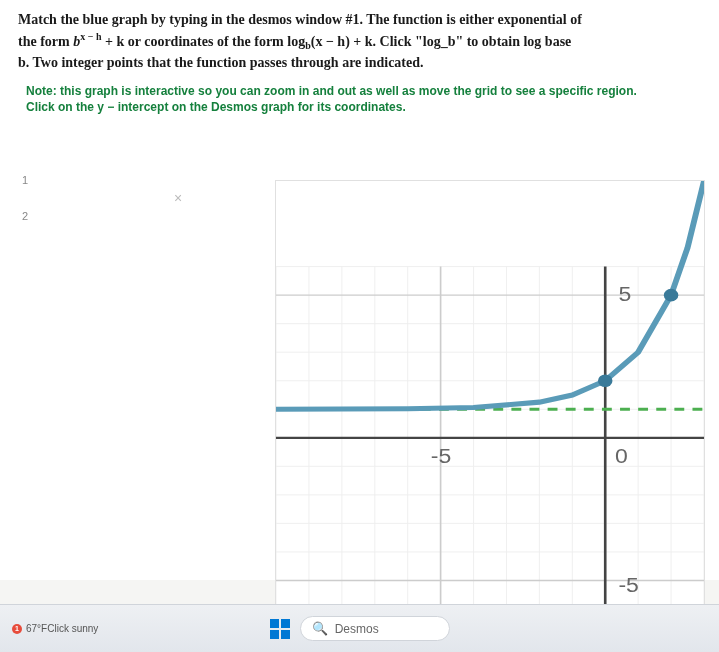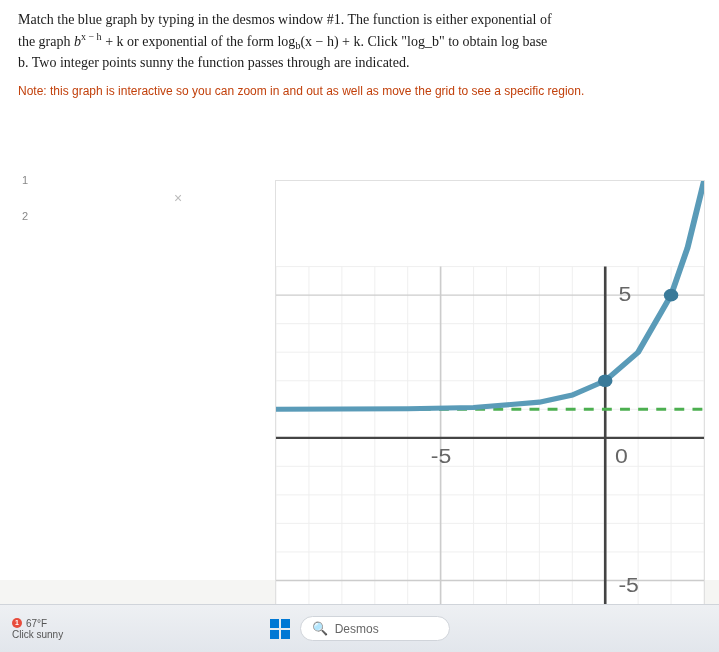--- a/index.html
+++ b/index.html
@@ -8,35 +8,37 @@
       background: #f5f5f3;
       width: 719px;
       height: 652px;
       position: relative;
       overflow: hidden;
     }
     .content {
       padding: 10px 18px;
       background: #ffffff;
       min-height: 580px;
+      font-weight: bold;
     }
     .instructions {
       font-size: 14px;
       line-height: 1.4;
       color: #1a1a1a;
       margin-bottom: 10px;
     }
     .instructions sup { font-size: 10px; }
     .instructions sub { font-size: 10px; }
     .note {
       font-family: Arial, sans-serif;
       font-size: 12px;
-      color: #c2410c;
+      color: #15803d;
       margin-bottom: 8px;
       line-height: 1.35;
+      margin-left: 8px;
     }
     .equation-rows {
       display: flex;
       flex-direction: column;
       gap: 24px;
       padding: 6px 0 0 4px;
       font-family: Arial, sans-serif;
       font-size: 11px;
       color: #888;
       position: absolute;
@@ -72,21 +74,21 @@
       height: 48px;
       background: linear-gradient(180deg, #eef0f3 0%, #e2e6ec 100%);
       border-top: 1px solid #d0d4da;
       display: flex;
       align-items: center;
       padding: 0 12px;
       gap: 12px;
     }
     .weather {
       display: flex;
-      flex-direction: column;
+      flex-direction: row;
       font-family: 'Segoe UI', Arial, sans-serif;
       font-size: 10px;
       color: #555;
       line-height: 1.1;
     }
     .weather .temp { display: flex; align-items: center; gap: 4px; }
     .weather .dot {
       width: 10px; height: 10px; border-radius: 50%;
       background: #e74c3c;
       display: inline-flex; align-items: center; justify-content: center;
@@ -125,25 +127,26 @@
       width: 150px;
     }
     .search-icon { font-size: 13px; color: #666; }
   </style>
 </head>
 <body>
 
 <div class="content">
   <div class="instructions">
     <span>Match the blue graph by typing in the desmos window #1. The function is either exponential of</span><br>
-    <span>the graph </span><i><span>b</span></i><sup><span>x − h</span></sup><span> + k or exponential of the form log</span><sub><span>b</span></sub><span>(x − h) + k. Click "log_b" to obtain log base</span><br>
-    <span>b. Two integer points sunny the function passes through are indicated.</span>
+    <span>the form </span><i><span>b</span></i><sup><span>x − h</span></sup><span> + k or coordinates of the form log</span><sub><span>b</span></sub><span>(x − h) + k. Click "log_b" to obtain log base</span><br>
+    <span>b. Two integer points that the function passes through are indicated.</span>
   </div>
   <div class="note">
     <span>Note: this graph is interactive so you can zoom in and out as well as move the grid to see a specific region.</span><br>
+    <span>Click on the y − intercept on the Desmos graph for its coordinates.</span>
   </div>
 </div>
 
 <div class="equation-rows">
   <div>1</div>
   <div>2</div>
 </div>
 
 <div class="close-x">×</div>
 

